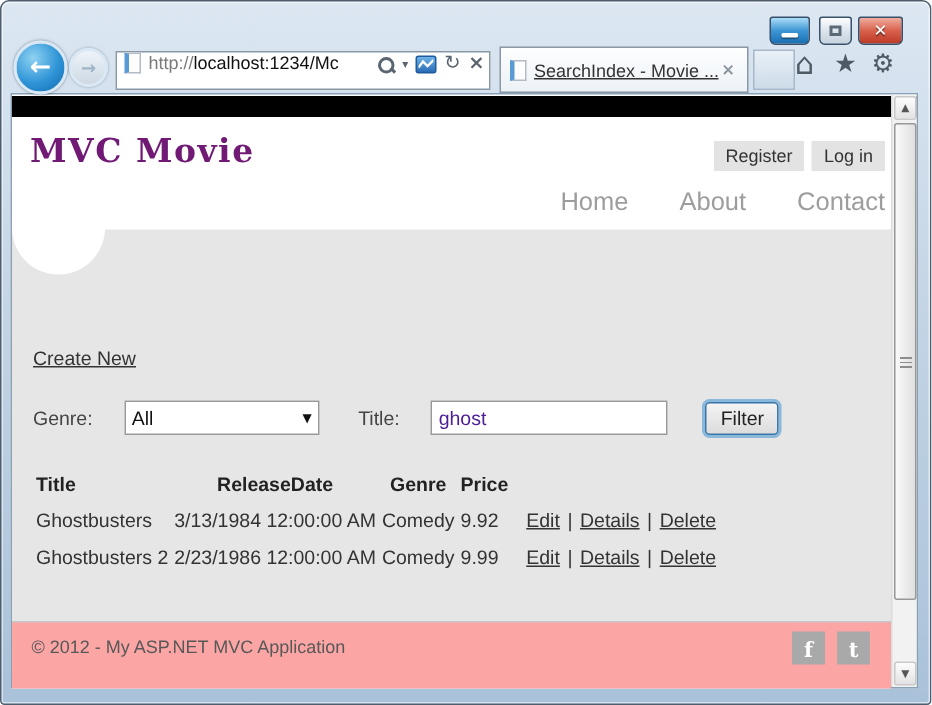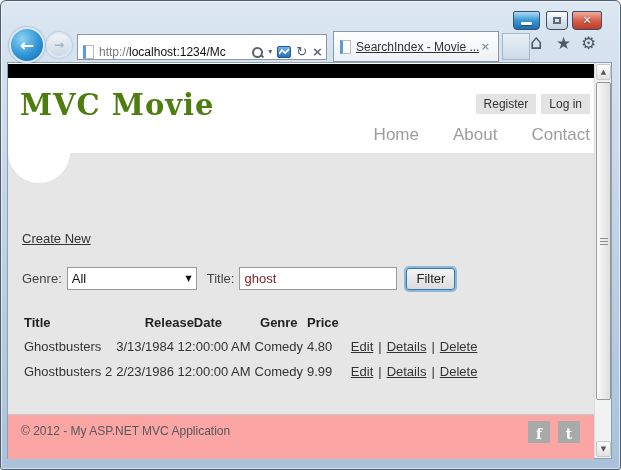--- a/index.html
+++ b/index.html
@@ -30,21 +30,21 @@
   .back-btn { left:8px; top:-2px; width:36px; height:36px;
     background:radial-gradient(circle at 35% 30%, #8ed2f2 0%, #2f94d6 55%, #0e6bb0 100%);
     border:2px solid #d9e8f4; box-shadow:0 0 2px rgba(40,60,80,.6); z-index:3; }
   .fwd-btn { left:45px; top:3px; width:26px; height:26px;
     background:linear-gradient(180deg,#eef3f8,#cdd9e4); border:2px solid #d9e8f4;
     box-shadow:0 0 2px rgba(40,60,80,.4); z-index:2; }
   .back-arrow { color:#fff; font:bold 17px "DejaVu Sans",sans-serif; line-height:1; }
   .fwd-arrow  { color:#9fb4c6; font:bold 12px "DejaVu Sans",sans-serif; line-height:1; }
 
   .addressbar { position:absolute; left:76px; top:5px; width:250px; height:26px;
-    background:#fff; border:1px solid #8a97a4; display:flex; align-items:flex-end; padding:0 3px 0 5px; z-index:1;}
+    background:#fff; border:1px solid #8a97a4; display:flex; align-items:flex-start; padding:0 3px 0 5px; z-index:1;}
   .favicon { width:11px; height:14px; background:#fdfdfd; border:1px solid #b3bcc5; border-left:3px solid #5b9bd5; flex:0 0 auto; }
   .url { flex:1 1 auto; overflow:hidden; white-space:nowrap; font-size:12px; margin-left:5px; }
   .url .scheme { color:#7a7a7a; }
   .url .rest { color:#111; }
   .abar-icons { display:flex; align-items:center; gap:5px; flex:0 0 auto; margin-left:2px;}
   .mag { position:relative; width:12px; height:12px; }
   .mag::before { content:""; position:absolute; left:1px; top:1px; width:7px; height:7px; border:2px solid #5a6570; border-radius:50%; }
   .mag::after { content:""; position:absolute; left:9px; top:9px; width:4px; height:2px; background:#5a6570; transform:rotate(45deg); }
   .caret { color:#5a6570; font-size:8px; font-family:"DejaVu Sans",sans-serif; }
   .compat { width:14px; height:12px; background:linear-gradient(180deg,#6fb3e8,#2a6db6); border:1px solid #1d5a9e; border-radius:2px; display:flex; align-items:center; justify-content:center; }
@@ -65,38 +65,38 @@
   .gear-i { left:580px; font-size:17px; top:4px;}
 
   
   .viewport { position:absolute; left:6px; top:61px; width:605px; height:397px;
     background:#fff; border:1px solid #8aa0b4; }
   .blackbar { margin-top:1px; width:100%; height:14px; background:#000; }
   .page { position:absolute; left:0; top:15px; width:586px; height:381px; background:#fff; }
 
   .site-header { position:relative; width:100%; height:75px; background:#fff; }
   .logo { position:absolute; left:12px; top:10px; font-family:"DejaVu Serif",serif; font-weight:bold;
-          font-size:29px; color:#4d7c0f; letter-spacing:1px; }
+          font-size:22px; color:#701a75; letter-spacing:1px; }
   .auth { position:absolute; right:4px; top:16px; display:flex; gap:5px; }
   .auth-btn { background:#e3e3e3; color:#333; font-size:12px; padding:3px 8px; }
   .site-nav { position:absolute; right:4px; top:47px; display:flex; gap:34px;margin-left:32px; }
   .site-nav span { font-size:17px; color:#9d9d9d; }
 
   .content { position:relative; width:100%; height:261px; background:#e7e6e7; }
   .accent-circle { position:absolute; left:0px; top:-32px; width:62px; height:62px; border-radius:50%; background:#fff; }
   .page-title { position:absolute; left:14px; top:30px; font-size:21px; font-weight:bold; color:#000; }
   .create-new { position:absolute; left:14px; top:78px; font-size:13px; color:#333; text-decoration:underline; cursor:pointer; }
-  .filter-row { position:absolute; left:14px; top:114px; display:flex; align-items:center; }
+  .filter-row { position:absolute; left:14px; top:114px; display:flex; align-items:center;gap:16px; }
   .filter-row label { font-size:13px; color:#444; }
   .fake-select { width:130px; height:23px; background:#fff; border:1px solid #999;
                  display:flex; align-items:center; margin-left:5px; padding:0 4px; font-size:13px; color:#111; }
   .fake-select .sel-caret { margin-left:auto; font-size:8px; color:#111; font-family:"DejaVu Sans",sans-serif; }
   .title-label { margin-left:10px; }
   .title-input { width:158px; height:23px; border:1px solid #999; font-size:13px; padding:0 4px;
-                 margin-left:5px; font-family:"Liberation Sans",sans-serif; color:#7f1d1d; }
+                 margin-left:5px; font-family:"Liberation Sans",sans-serif; color:#4c1d95; }
   .filter-btn { margin-left:9px; font-size:13px; color:#222; padding:2px 9px 3px 9px;
     background:linear-gradient(180deg,#f4f4f4,#dcdcdc); border:1px solid #3a76a8; border-radius:3px;
     box-shadow:0 0 0 2px rgba(86,160,212,.65); cursor:pointer; font-family:"Liberation Sans",sans-serif;}
 
   .movies { position:absolute; left:14px; top:158px; border-collapse:collapse; }
   .movies th { font-size:13px; font-weight:bold; color:#222; text-align:center; padding:4px 2px; white-space:nowrap; }
   .movies td { font-size:13px; color:#333; padding:5px 2px; white-space:nowrap; }
   .movies .c-title { min-width:88px; text-align:left;}
   .movies .c-date  { min-width:130px; }
   .movies .c-genre { min-width:52px; }
@@ -214,21 +214,21 @@
               <th class="c-genre">Genre</th>
               <th class="c-price">Price</th>
               <th class="c-actions"></th>
             </tr>
           </thead>
           <tbody>
             <tr>
               <td class="c-title">Ghostbusters</td>
               <td class="c-date">3/13/1984 12:00:00 AM</td>
               <td class="c-genre">Comedy</td>
-              <td class="c-price">4.80</td>
+              <td class="c-price">9.92</td>
               <td class="c-actions">
                 <a class="action-link">Edit</a><span class="sep">|</span><a class="action-link">Details</a><span class="sep">|</span><a class="action-link">Delete</a>
               </td>
             </tr>
             <tr>
               <td class="c-title">Ghostbusters 2</td>
               <td class="c-date">2/23/1986 12:00:00 AM</td>
               <td class="c-genre">Comedy</td>
               <td class="c-price">9.99</td>
               <td class="c-actions">

